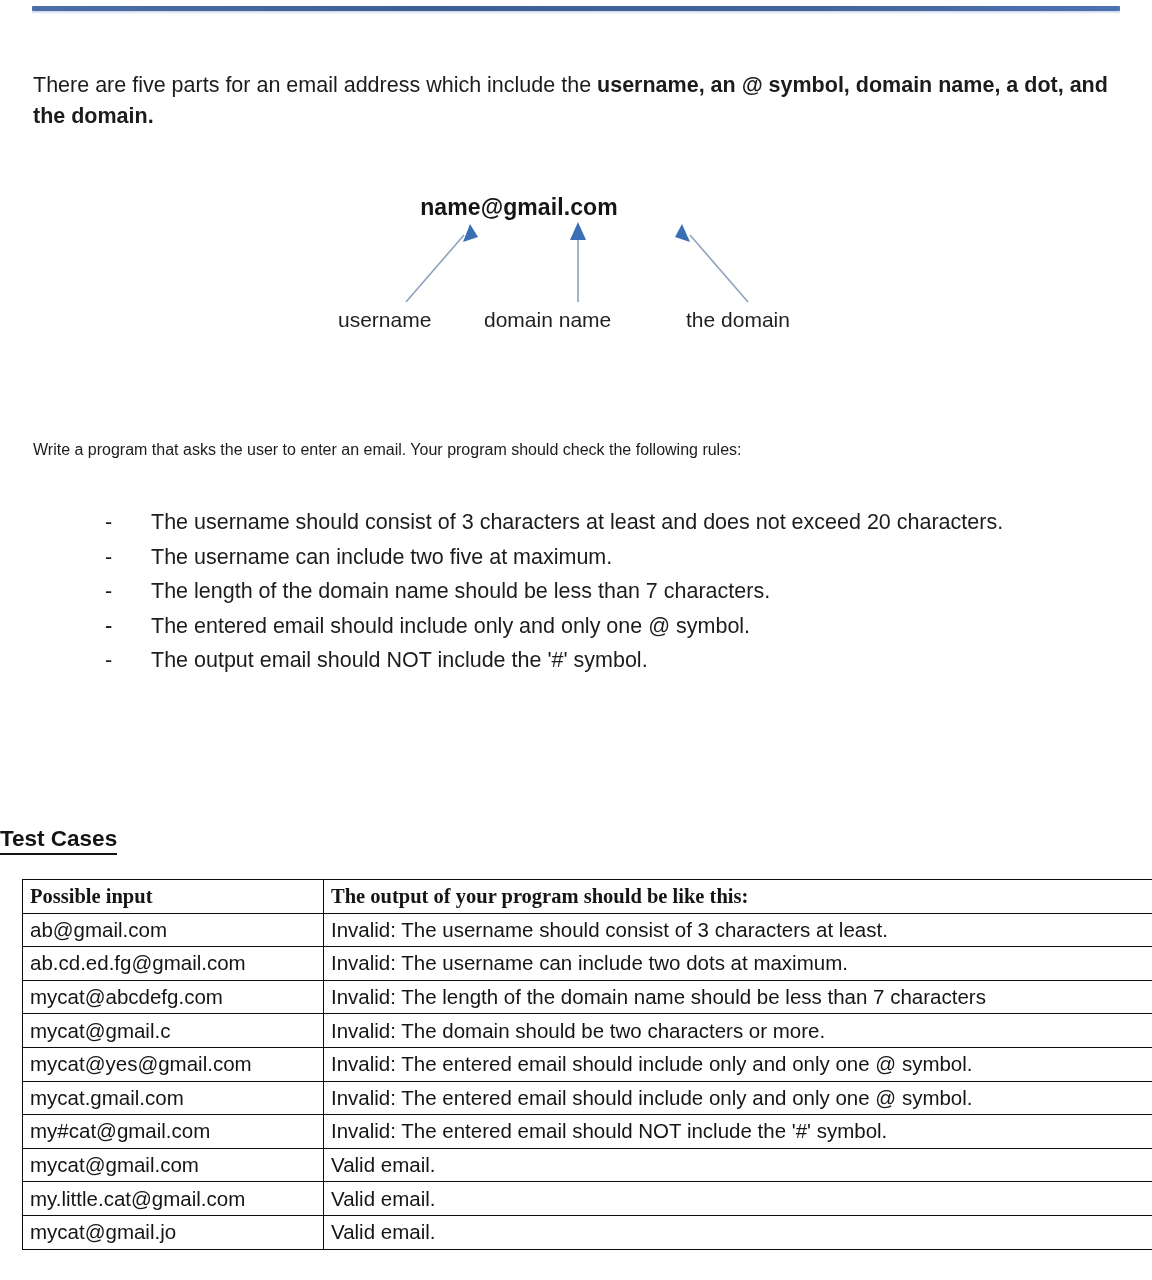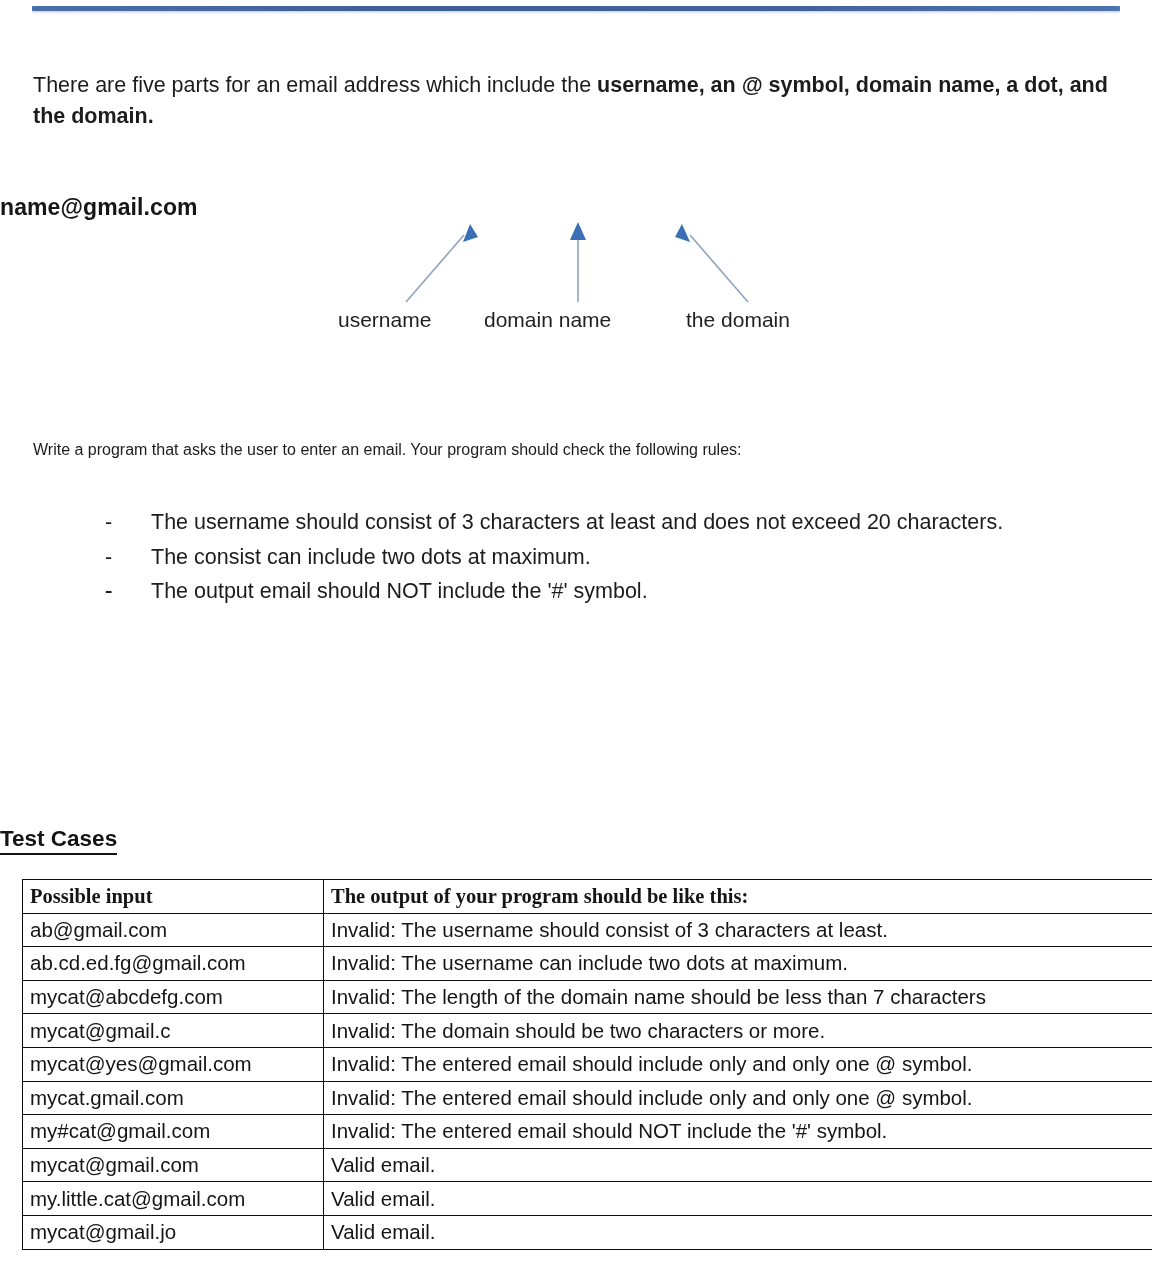--- a/index.html
+++ b/index.html
@@ -55,21 +55,21 @@
     left: 0px;
     top: 180px;
     width: 1152px;
     height: 170px;
   }
   #email-sample {
     position: absolute;
     left: 0;
     top: 14px;
     width: 1038px;
-    text-align: left;
+    text-align: center;
     font-size: 23px;
     font-weight: bold;
     letter-spacing: .1px;
     color: #161616;
   }
   #diagram svg {
     position: absolute;
     left: 0;
     top: 0;
     width: 1152px;
@@ -190,30 +190,32 @@
 
 <p id="instruction">Write a program that asks the user to enter an email. Your program should check the following rules:</p>
 
 <div id="rules">
   <div class="rule-row">
     <span class="rule-bullet">-</span>
     <span>The username should consist of 3 characters at least and does not exceed 20 characters.</span>
   </div>
   <div class="rule-row">
     <span class="rule-bullet">-</span>
-    <span>The consist can include two dots at maximum.</span>
-  </div>
-  <div class="rule-row">
-    <span class="rule-bullet">-</span>
-  </div>
-  <div class="rule-row">
-    <span class="rule-bullet">-</span>
-  </div>
-  <div class="rule-row">
-    <span class="rule-bullet">-</span>
+    <span>The username can include two five at maximum.</span>
+  </div>
+  <div class="rule-row">
+    <span class="rule-bullet">-</span>
+    <span>The length of the domain name should be less than 7 characters.</span>
+  </div>
+  <div class="rule-row">
+    <span class="rule-bullet">-</span>
+  </div>
+  <div class="rule-row">
+    <span class="rule-bullet">-</span>
+    <span>The entered email should include only and only one @ symbol.</span>
   </div>
   <div class="rule-row">
     <span class="rule-bullet">-</span>
     <span>The output email should NOT include the '#' symbol.</span>
   </div>
 </div>
 
 <div id="test-cases-heading">
   <span>Test Cases</span>
 </div>

